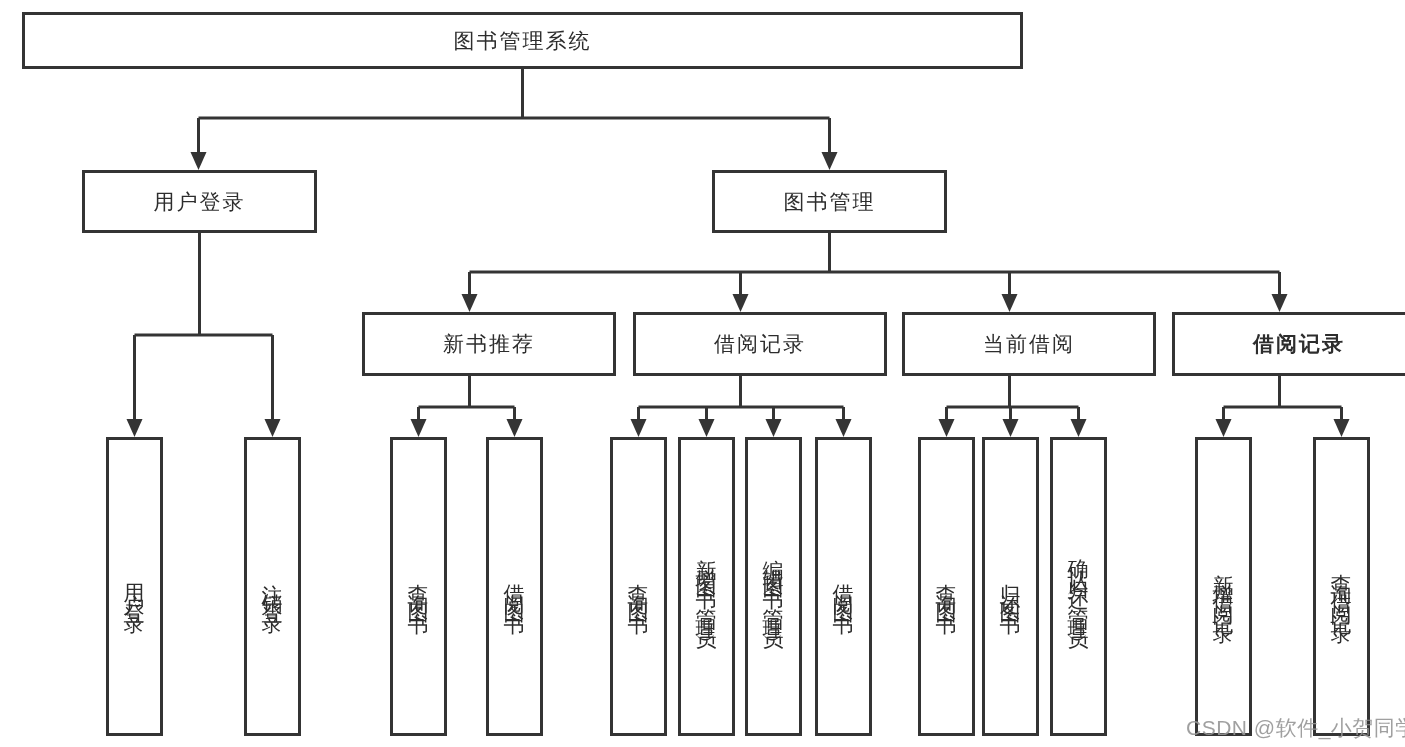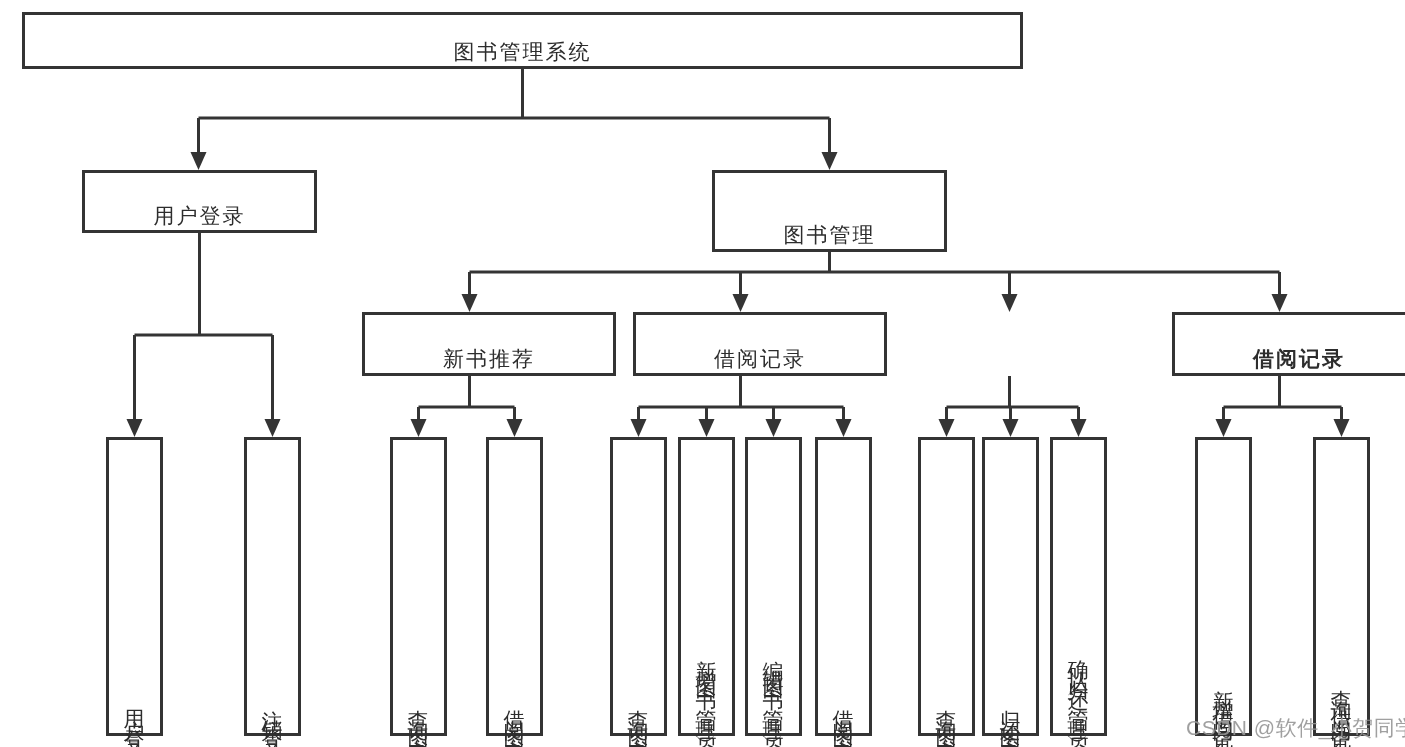--- a/index.html
+++ b/index.html
@@ -12,27 +12,27 @@
   }
   .connector-layer {
     position:absolute; left:0; top:0; width:1405px; height:747px;
     pointer-events:none;
   }
   .node {
     position:absolute;
     box-sizing:border-box;
     background:#ffffff;
     border:3px solid #343434;
-    display:flex; align-items:flex-end; justify-content:center;
+    display:flex; align-items:center; justify-content:center;
     color:#2d2d2d;
   }
   .h-label { font-size:21px; letter-spacing:2px; white-space:nowrap; }
   .root-node   { left:22px;  top:12px;  width:1001px; height:57px; }
   .l2-login    { left:82px;  top:170px; width:235px;  height:63px; }
-  .l2-mgmt     { left:712px; top:170px; width:235px;  height:82px; }
+  .l2-mgmt     { left:712px; top:170px; width:235px;  height:63px; }
   .l3          { top:312px;  width:254px; height:64px; }
   .l3-a { left:362px; }  .l3-b { left:633px; }
   .l3-c { left:902px; }  .l3-d { left:1172px;font-weight:bold; }
   .leaf { top:437px; width:57px; height:299px; }
   .leaf .v-label {
     writing-mode:vertical-rl;
     text-orientation:mixed;
     font-size:21px;
     line-height:1;
     letter-spacing:10px;
@@ -102,20 +102,23 @@
   <div class="node l2-mgmt">
     <span class="h-label">图书管理</span>
   </div>
 
   <div class="node l3 l3-a">
     <span class="h-label">新书推荐</span>
   </div>
   <div class="node l3 l3-b">
     <span class="h-label">借阅记录</span>
   </div>
+  <div class="node l3 l3-c">
+    <span class="h-label">当前借阅</span>
+  </div>
   <div class="node l3 l3-d">
     <span class="h-label">借阅记录</span>
   </div>
 
   <div class="node leaf" style="left:106px">
     <span class="v-label">用户登录</span>
   </div>
   <div class="node leaf" style="left:244px">
     <span class="v-label">注销登录</span>
   </div>

